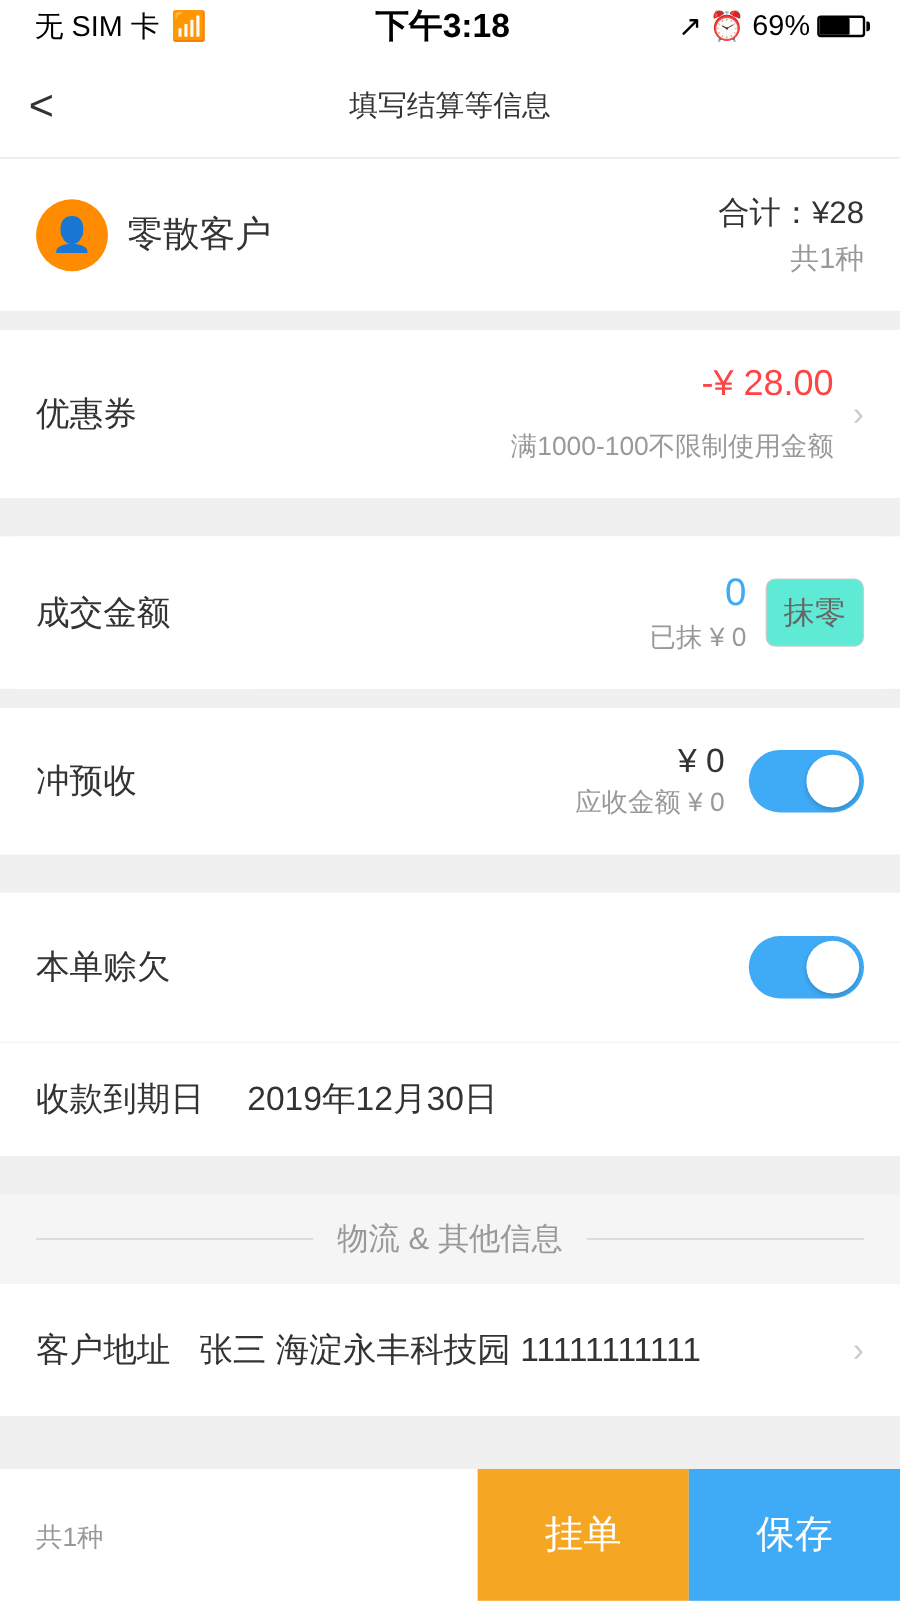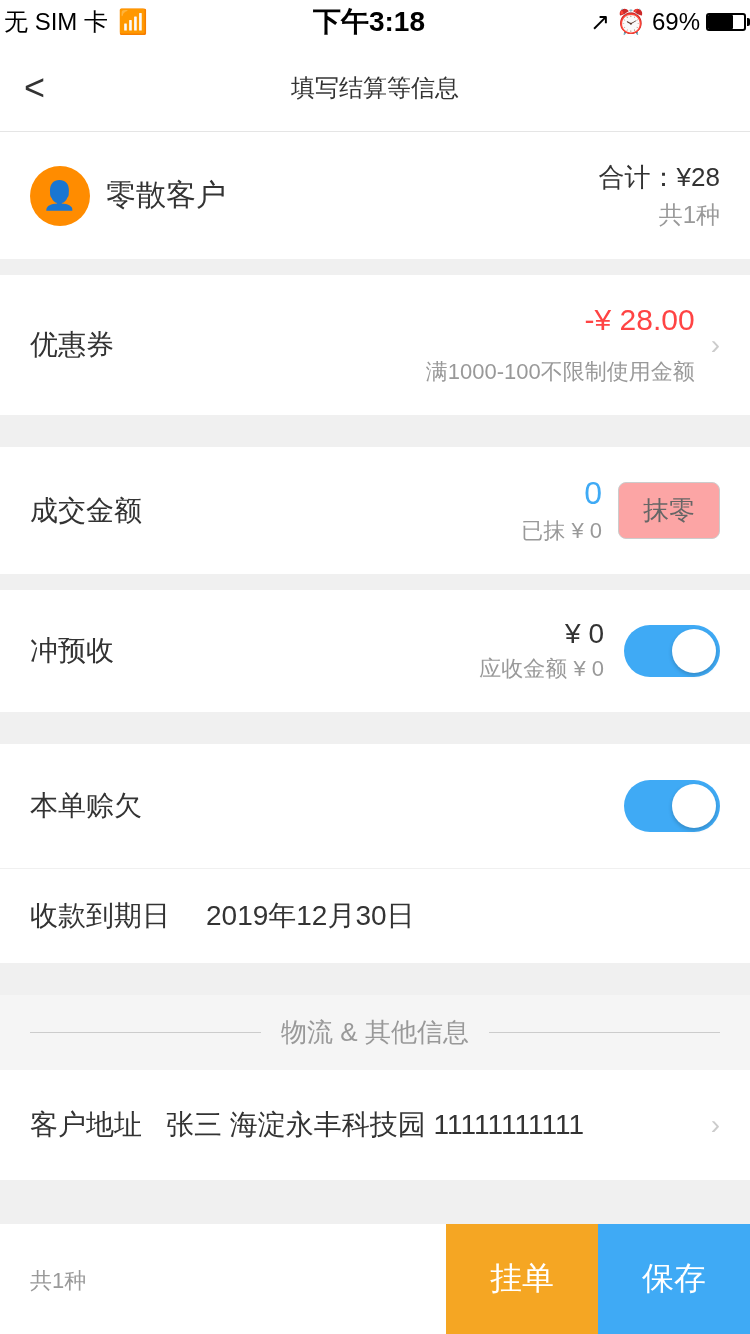--- a/index.html
+++ b/index.html
@@ -15,21 +15,21 @@
     }
 
     
     .status-bar {
       width: 100%;
       height: 44px;
       background: #fff;
       display: flex;
       align-items: center;
       justify-content: space-between;
-      padding: 0 4px;
+      padding: 0 29px;
       font-size: 24px;
       color: #000;
     }
     .status-left { display: flex; align-items: center; gap: 10px; }
     .status-center { font-size: 28px; font-weight: 600; }
     .status-right { display: flex; align-items: center; gap: 6px; font-size: 24px; }
     .battery {
       width: 40px; height: 18px; border: 2px solid #000; border-radius: 3px; position: relative; display: inline-block;
     }
     .battery::after {
@@ -122,24 +122,24 @@
 
     
     .discount-block { text-align: right; }
     .discount-amount { color: #ff4444; font-size: 30px; font-weight: 500; }
     .discount-desc { font-size: 22px; color: #999; margin-top: 20px; }
 
     
     .round-zero-btn {
       border: 1px solid #ccc;
       border-radius: 8px;
-      padding: 10px 24px;
+      padding: 10px 14px;
       font-size: 26px;
       color: #666;
-      background: #fca5a5;
+      background: #5eead4;
       cursor: pointer;
     }
 
     
     .amount-block { text-align: right; }
     .amount-val { font-size: 32px; color: #3faaf5; font-weight: 500; }
     .amount-sub { font-size: 22px; color: #999; margin-top: 4px; }
 
     
     .toggle-switch {
@@ -236,21 +236,21 @@
     }
     .bottom-info {
       flex: 1;
       padding: 0 30px;
     }
     .bottom-trade { font-size: 26px; color: #333; }
     .bottom-trade span { font-size: 28px; font-weight: 500; }
     .bottom-count { font-size: 22px; color: #999; margin-top: 4px; }
     .bottom-btn {
       height: 110px;
-      width: 152px;
+      width: 176px;
       display: flex;
       align-items: center;
       justify-content: center;
       font-size: 32px;
       color: #fff;
       cursor: pointer;
       font-weight: 500;
     }
     .btn-hang { background: #f5a623; }
     .btn-save { background: #3faaf5; }

